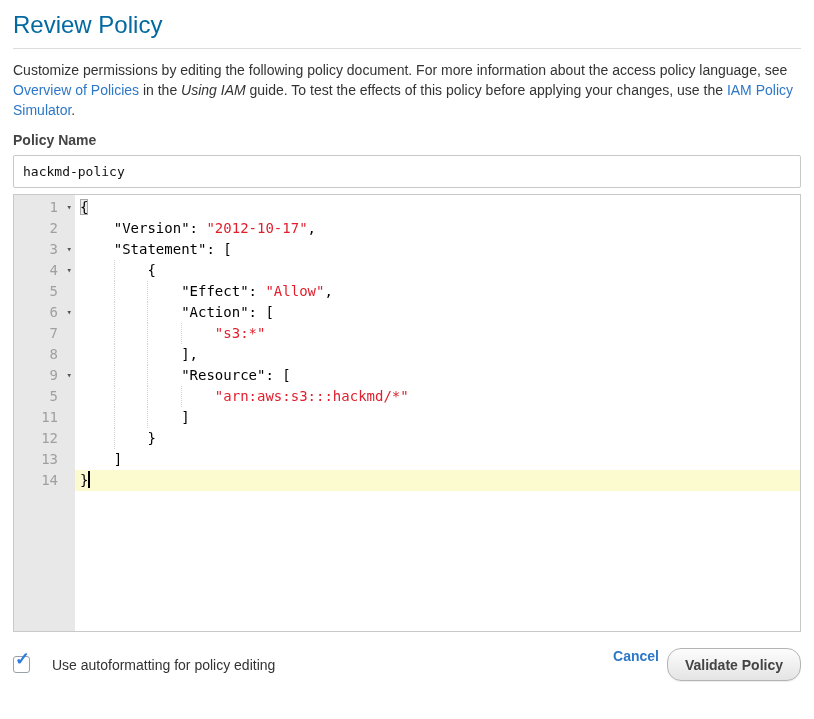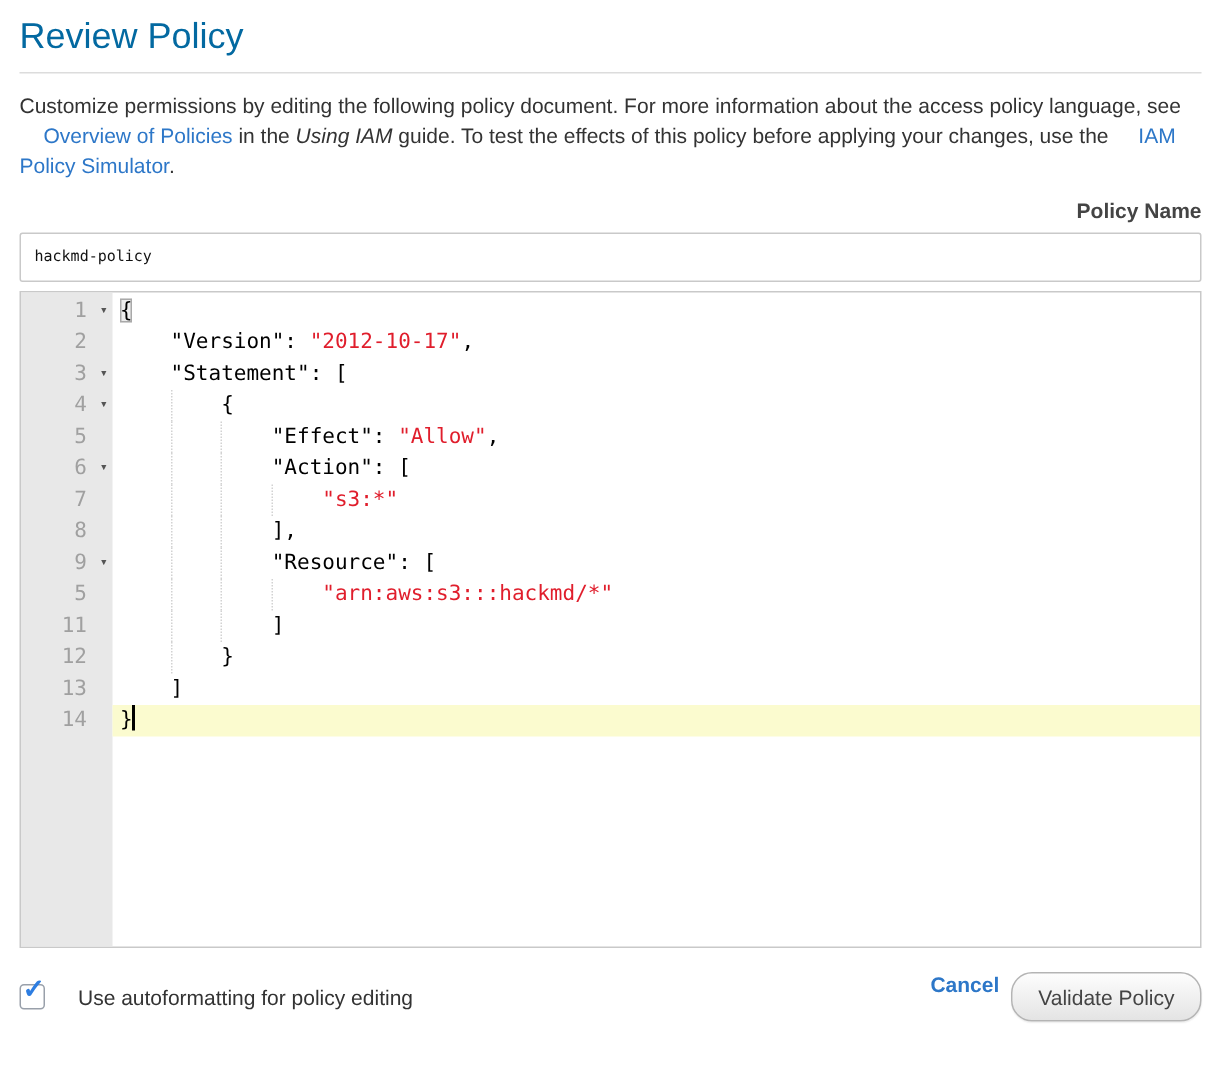--- a/index.html
+++ b/index.html
@@ -14,32 +14,32 @@
   h1.title {
     margin: 10px 0 8px; font-size: 24px; line-height: 30px;
     font-weight: 500; color: #0369a1;
   }
   .rule { border: 0; border-top: 1px solid #dcdcdc; height: 0; margin: 0 0 11px; }
 
   .desc {
     margin: 0 0 6px; font-size: 14px; line-height: 20px; color: #333;
     max-width: 786px;
   }
-  .desc a { color: var(--link); text-decoration: none; margin-left: 16px; }
+  .desc a { color: var(--link); text-decoration: none; }
   .desc em { font-style: italic; }
 
   .field-label {
-    margin: 12px 0 7px; font-size: 14px; font-weight: bold; color: #444; text-align: right;
+    margin: 12px 0 7px; font-size: 14px; font-weight: bold; color: #444;
   }
 
   .name-input {
     display: block; width: 100%; height: 33px;
     border: 1px solid #c9c9c9; border-radius: 2px;
     padding: 0 9px; color: #111; background: #fff;
-    font-family: "DejaVu Sans Mono", monospace; font-size: 10px;
+    font-family: "DejaVu Sans Mono", monospace; font-size: 13px;
   }
 
   
   .editor {
     margin-top: 6px; height: 438px; border: 1px solid #c9c9c9;
     display: flex; background: #fff; overflow: hidden;
     font-family: "DejaVu Sans Mono", monospace; font-size: 14px; line-height: 21px;
   }
   .gutter {
     flex: none; width: 61px; background: var(--gutter-bg);
@@ -75,21 +75,21 @@
   }
   .cb-label { margin-left: 22px; font-size: 14px; color: #333; }
 
   .actions { margin-left: auto; display: flex; align-items: flex-start; gap: 4px; }
   .cancel {
     font-size: 14px; font-weight: bold; color: var(--link);
     text-decoration: none; margin-right: 4px;
   }
   .btn {
     height: 33px; padding: 0 17px; border-radius: 14px;
-    font-family: "Liberation Sans", sans-serif; font-size: 14px; font-weight: normal;
+    font-family: "Liberation Sans", sans-serif; font-size: 14px; font-weight: bold;
     cursor: pointer;
   }
   .btn-default {
     background: linear-gradient(#fdfdfd, #e4e4e4);
     border: 1px solid #b4b4b4; color: #444;
     box-shadow: 0 1px 1px rgba(0,0,0,.07);
   }
   .btn-primary {
     background: linear-gradient(var(--btn-top), var(--btn-bottom));
     border: 1px solid #1e5b9b; color: #fff;

